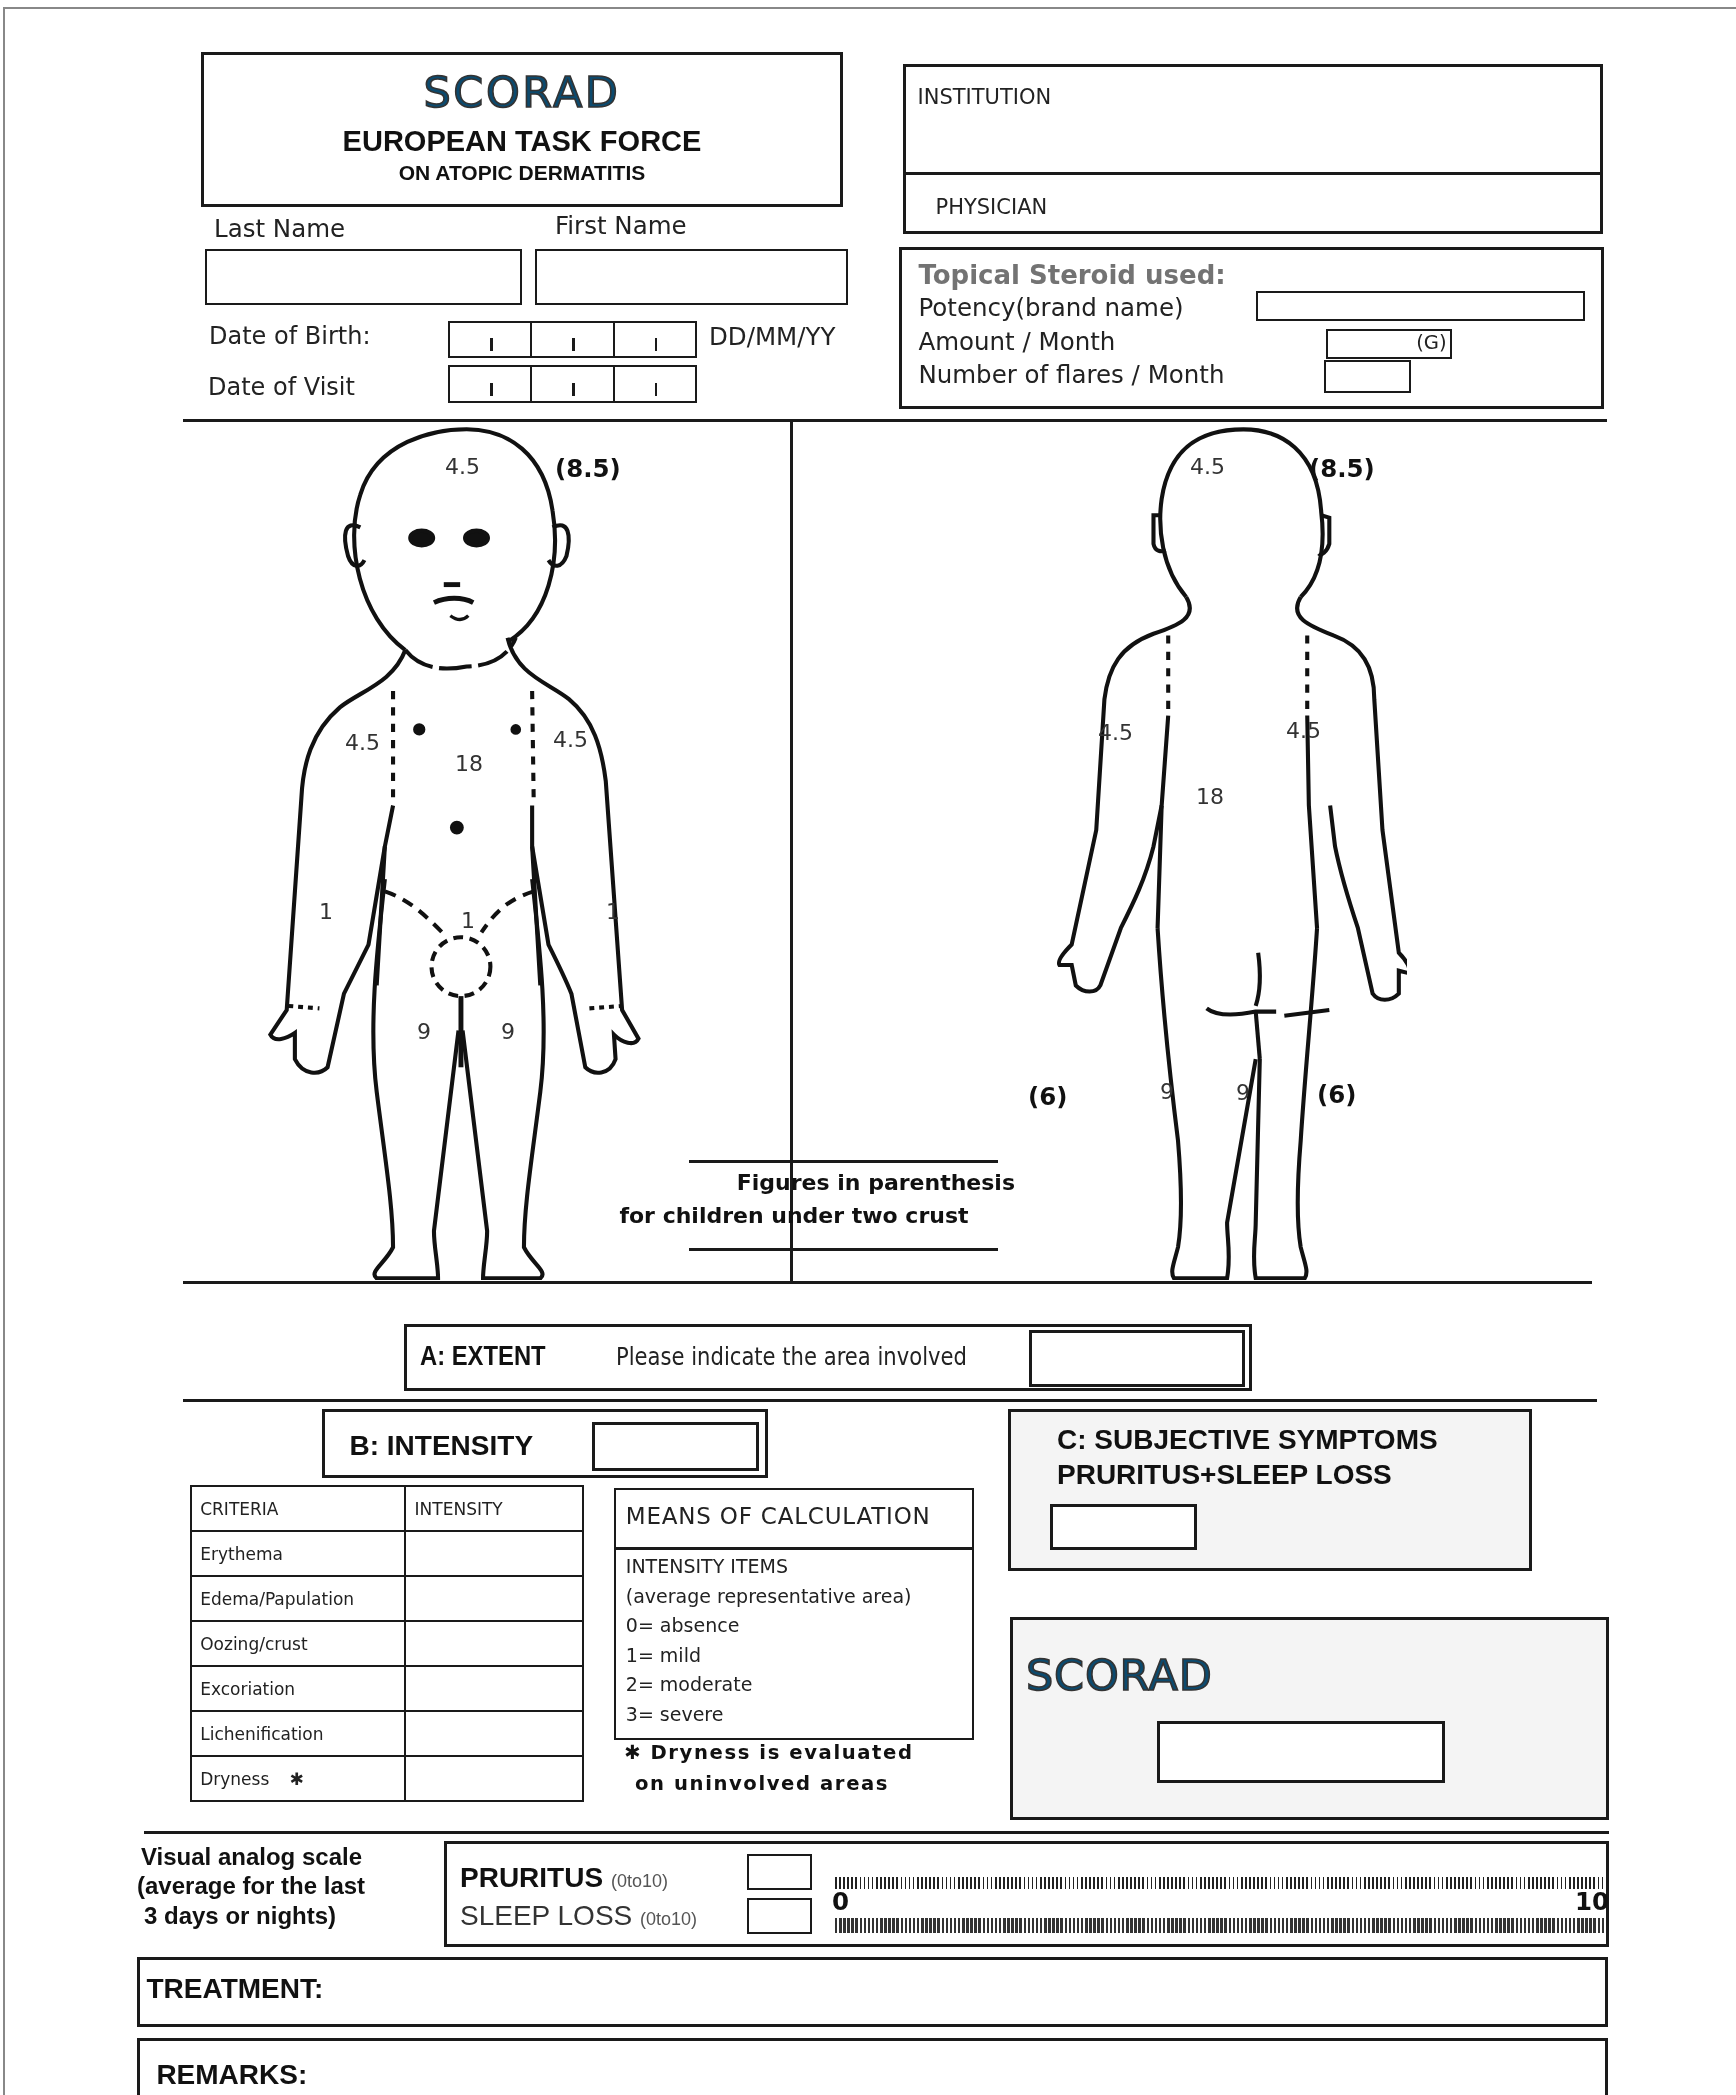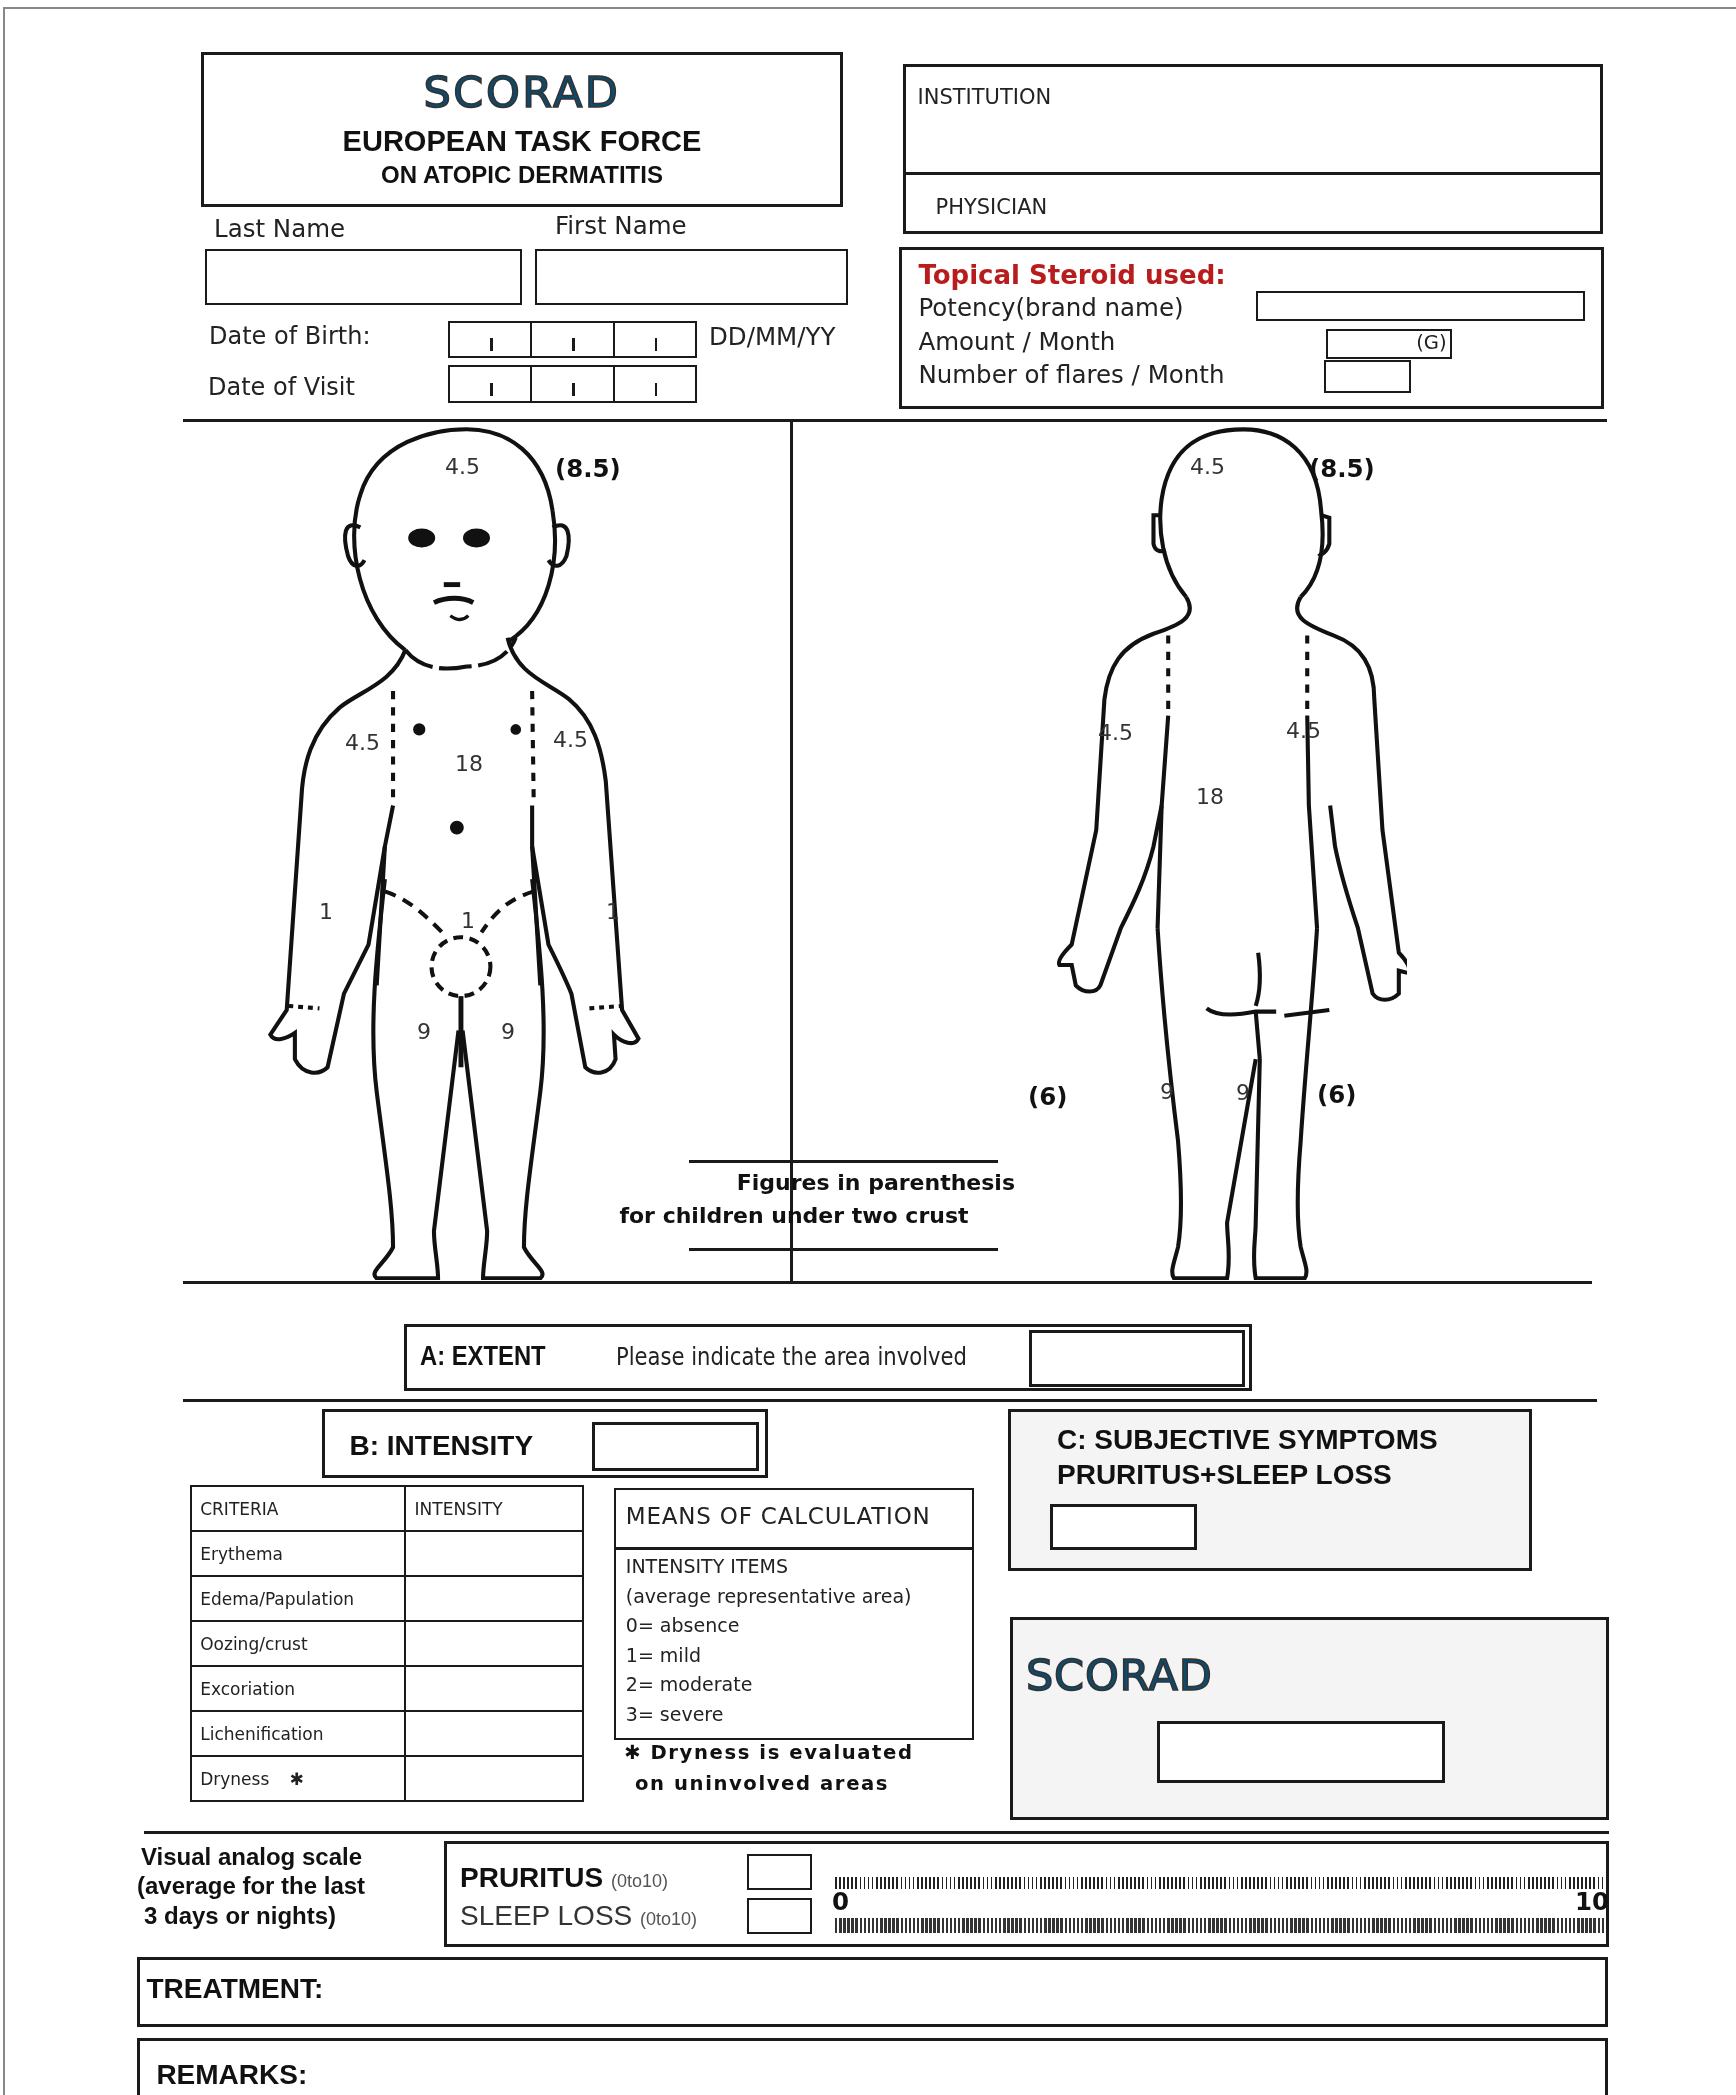--- a/index.html
+++ b/index.html
@@ -30,21 +30,21 @@
 </style>
 </head>
 <body>
 
 <div class="abs" style="left:3.3px;top:6.5px;width:1733px;height:2.5px;background:#888;"></div>
 <div class="abs" style="left:2.5px;top:6.5px;width:2.5px;height:2089px;background:#888;"></div>
 
 <div class="box" style="left:201px;top:52px;width:642px;height:155px;">
   <div class="abs outline-title" style="left:0;right:0;top:11.5px;text-align:center;font-size:43px;">SCORAD</div>
   <div class="abs bold" style="left:0;right:0;top:70px;text-align:center;font-size:29px;">EUROPEAN TASK FORCE</div>
-  <div class="abs bold" style="left:0;right:0;top:106px;text-align:center;font-size:24px;">ON ATOPIC DERMATITIS</div>
+  <div class="abs bold" style="left:0;right:0;top:106px;text-align:center;font-size:21px;">ON ATOPIC DERMATITIS</div>
 </div>
 
 <div class="abs label" style="left:214px;top:214px;font-size:24.5px;">Last Name</div>
 <div class="abs label" style="left:555px;top:211px;font-size:24.5px;">First Name</div>
 <div class="field" style="left:205px;top:249px;width:317px;height:56px;">
   <span></span>
 </div>
 <div class="field" style="left:535px;top:249px;width:313px;height:56px;">
   <span></span>
 </div>
@@ -82,21 +82,21 @@
     <span></span>
   </div>
   <div class="hline" style="left:0;right:0;top:105px;"></div>
   <div class="abs label" style="left:29.5px;top:128px;font-size:21px;">PHYSICIAN</div>
   <div class="abs" style="left:0;top:108px;right:0;bottom:0;">
     <span></span>
   </div>
 </div>
 
 <div class="box" style="left:899px;top:247px;width:705px;height:162px;">
-  <div class="abs bold label" style="left:16.4px;top:9.8px;font-size:26px;color:#b91c1c;">Topical Steroid used:</div>
+  <div class="abs bold label" style="left:16.4px;top:9.8px;font-size:26px;color:#737373;">Topical Steroid used:</div>
   <div class="abs label" style="left:16.4px;top:43px;font-size:24.5px;">Potency(brand name)</div>
   <div class="field" style="left:354px;top:41px;width:329px;height:29.5px;">
     <span></span>
   </div>
   <div class="abs label" style="left:16.4px;top:77px;font-size:24.5px;">Amount / Month</div>
   <div class="field" style="left:424px;top:79px;width:126px;height:29.5px;">
     <span></span>
     <span class="abs label" style="right:3.3px;top:0;font-size:19.6px;">(G)</span>
   </div>
   <div class="abs label" style="left:16.4px;top:110px;font-size:24.5px;">Number of flares / Month</div>

